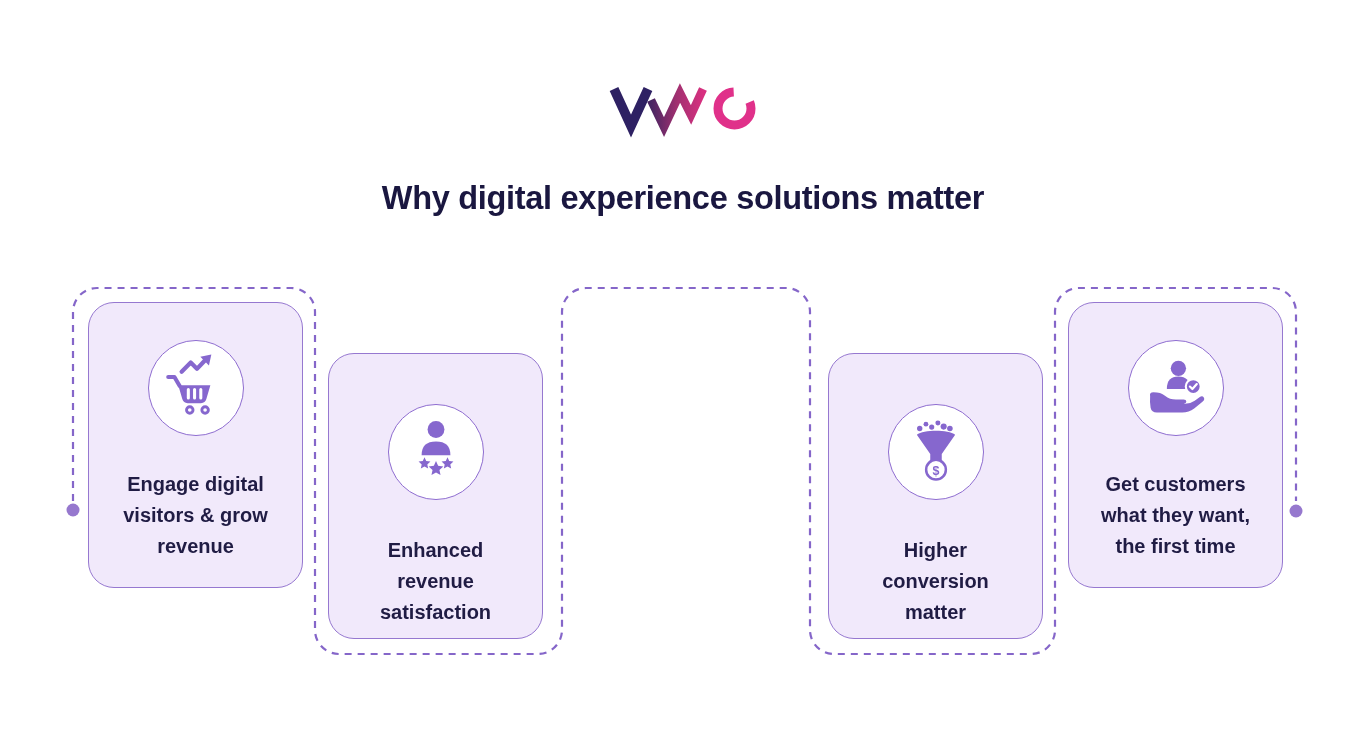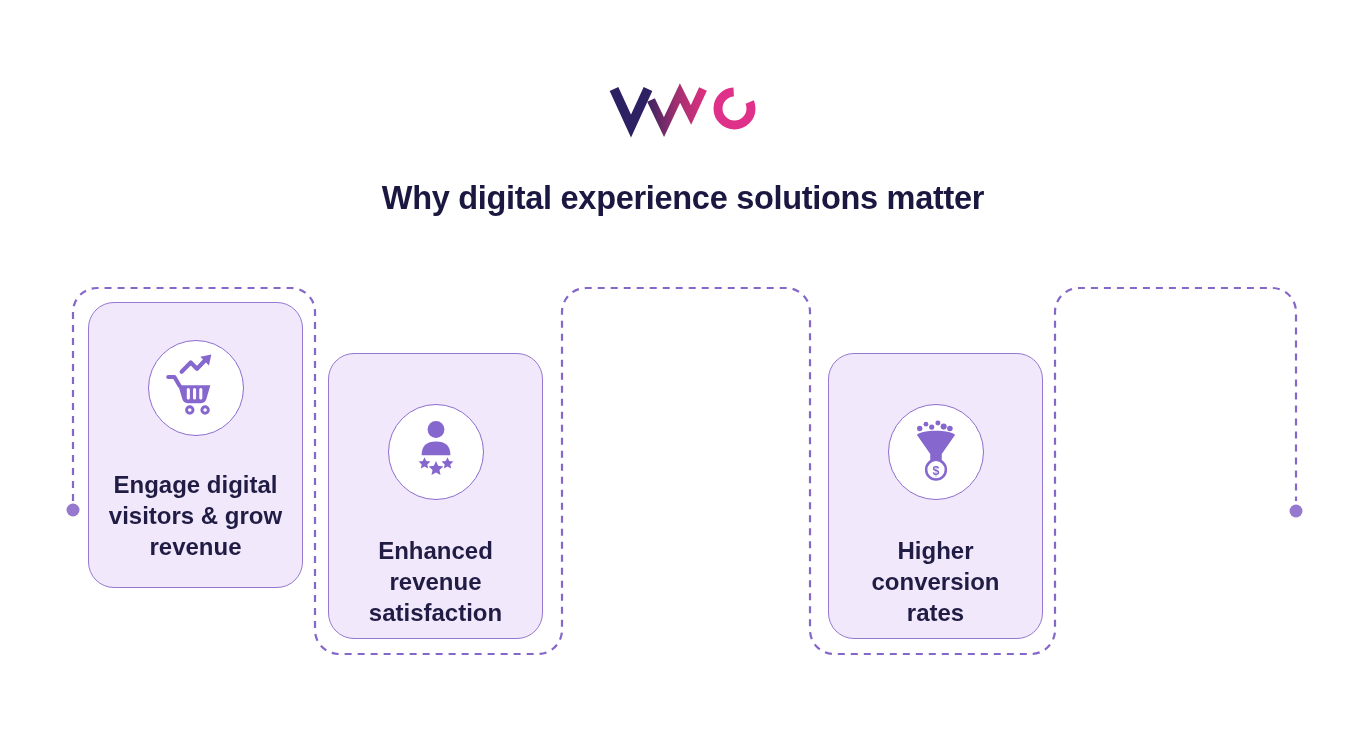--- a/index.html
+++ b/index.html
@@ -22,21 +22,21 @@
   .card.lowered{top:353px;}
   .icon-circle{
     width:96px;height:96px;box-sizing:border-box;border-radius:50%;
     background:#ffffff;border:1.8px solid #8E6CD0;color:#8667CE;
     display:flex;align-items:center;justify-content:center;flex:0 0 auto;
     margin-top:37px;
   }
   .card.lowered .icon-circle{margin-top:50px;}
   .card-label{
     margin-top:33px;padding:0 8px;
-    font-size:24px;line-height:31px;font-weight:700;color:#201C44;
+    font-size:20px;line-height:31px;font-weight:700;color:#201C44;
     text-align:center;white-space:pre-line;
   }
   .card.lowered .card-label{margin-top:35px;}
   .icon-circle svg{display:block;}
 </style>
 </head>
 <body>
 
 <div class="canvas">
 
@@ -107,17 +107,31 @@
           <circle cx="56" cy="21.5" r="3.2"></circle>
           <circle cx="62.5" cy="23.5" r="2.9"></circle>
         </g>
         <path d="M28 30 C35 24.5 61 24.5 68 30 L54 50 V60 H42 V50 Z" fill="currentColor"></path>
         <circle cx="48" cy="66.5" r="10.3" fill="#ffffff" stroke="currentColor" stroke-width="2.6"></circle>
         <text x="48" y="71.5" text-anchor="middle" fill="currentColor" style="font-family:'Liberation Sans',sans-serif;font-size:13px;font-weight:700;">$</text>
       </svg>
     </div>
     <div class="card-label">Higher
 conversion
-rates</div>
+matter</div>
   </div>
 
+  <div class="card raised" style="left:1068px">
+    <div class="icon-circle">
+      <svg width="92" height="92" viewBox="0 0 96 96">
+        <circle cx="50.5" cy="27.5" r="8" fill="currentColor"></circle>
+        <path d="M38.5 48.5 Q38.5 36 50.5 36 Q62.5 36 62.5 48.5 V49 H38.5 Z" fill="currentColor"></path>
+        <path d="M21 56.5 Q20 52.5 24.5 52.5 Q32 52.5 36.5 56 Q41.5 60 48 60 L56 60 Q58.8 60 58.8 62.2 Q58.8 64.4 56 64.4 L49 64.4 L57.5 64.4 Q63 64.4 67.5 61.2 L72.5 57.6 Q75.5 55.5 77 57.8 Q78.4 60 75.6 62.4 L67 69.4 Q61.5 73.5 54.5 73.5 L28 73.5 Q22.5 73.5 21.5 68.5 Q20.5 63 21 56.5 Z" fill="currentColor"></path>
+        <circle cx="66" cy="46.5" r="7.8" fill="currentColor" stroke="#ffffff" stroke-width="2.2"></circle>
+        <path d="M62.5 46.5 L65.1 49.1 L69.7 43.9" fill="none" stroke="#ffffff" stroke-width="2.3" stroke-linecap="round" stroke-linejoin="round"></path>
+      </svg>
+    </div>
+    <div class="card-label">Get customers
+what they want,
+the first time</div>
+  </div>
 
 </div>
 
 </body></html>

